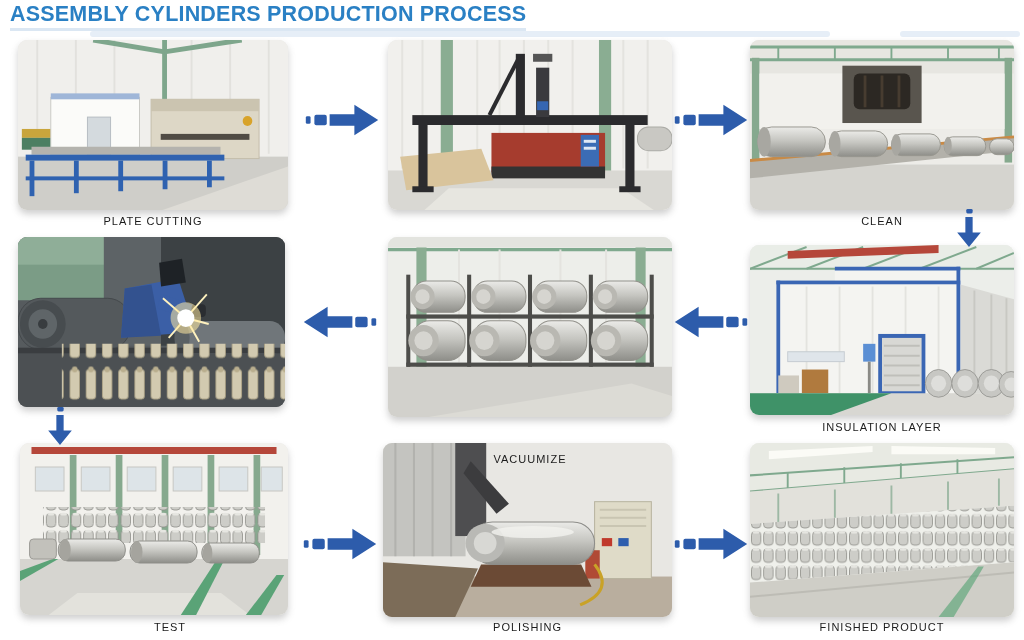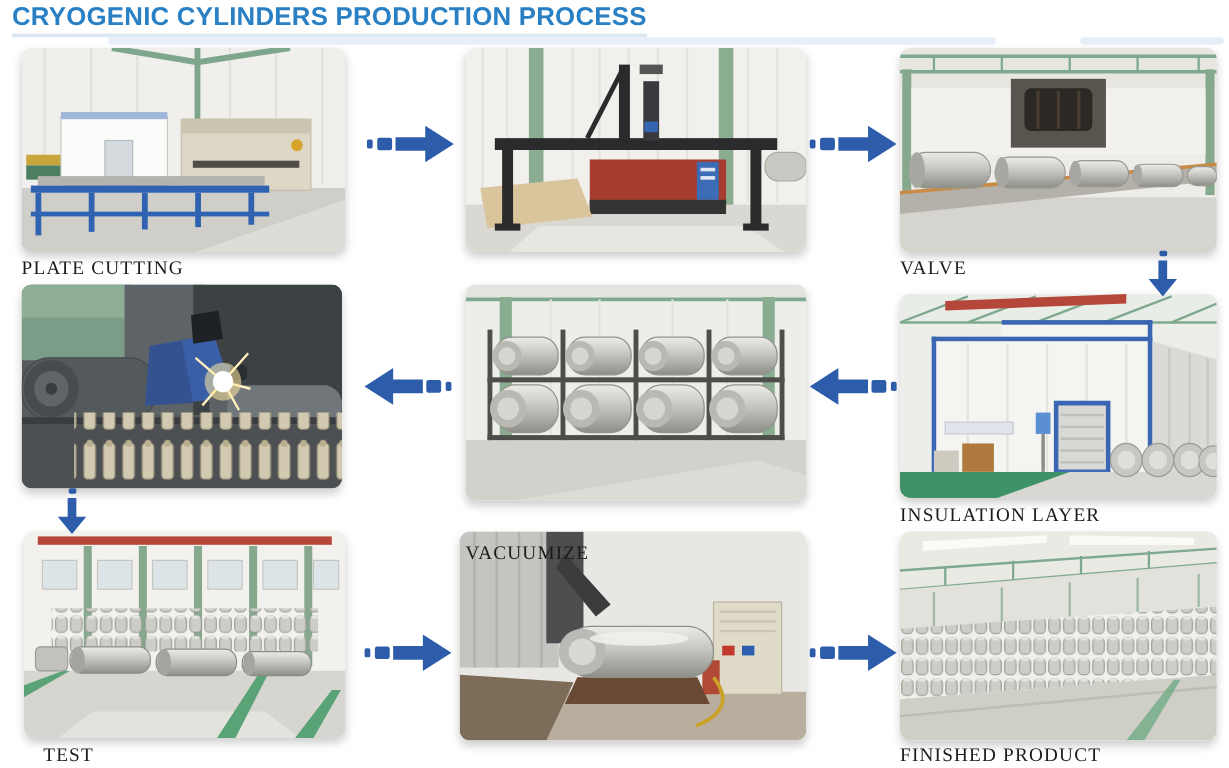--- a/index.html
+++ b/index.html
@@ -1,21 +1,21 @@
 <!DOCTYPE html>
 <html style="--title: #2a80c4; --title-underline: #dbe7f3; --arrow: #2d5cab; --label: #1b1b1b; --background: #ffffff;"><head>
 <meta charset="utf-8">
 <style>
   html,body{margin:0;padding:0;background:var(--background,#fff);}
   .stage{position:relative;width:1024px;height:640px;overflow:hidden;background:var(--background,#fff);font-family:"Liberation Sans",sans-serif;}
   .title{position:absolute;left:10px;top:2px;font-size:21.5px;font-weight:bold;letter-spacing:.2px;color:var(--title,#2a80c4);border-bottom:3px solid var(--title-underline,#dbe7f3);padding-bottom:1px;}
   .deco-bar{position:absolute;top:31px;height:6px;background:#e6eef7;border-radius:3px;}
   .photo{position:absolute;border-radius:9px;overflow:hidden;box-shadow:0 4px 7px rgba(110,110,110,.33);background:#e9e8e4;}
   .photo svg{width:100%;height:100%;display:block;}
-  .step-label{position:absolute;height:17px;font-family:Liberation Serif, serif;font-size:16px;letter-spacing:1px;color:var(--label,#1b1b1b);}
+  .step-label{position:absolute;height:17px;text-align:center;font-family:Liberation Sans, sans-serif;font-size:11px;letter-spacing:1px;color:var(--label,#1b1b1b);}
   .arrow{position:absolute;color:var(--arrow,#2d5cab);}
   .arrow svg{width:100%;height:100%;display:block;}
   .mirror svg{transform:scaleX(-1);}
   .defs{position:absolute;width:0;height:0;}
 </style>
 </head>
 <body>
 
 <div class="stage">
 
@@ -30,21 +30,21 @@
         <rect x="1.5" y="2.5" width="10" height="13.5" rx="3.5" fill="#cdcdc8" stroke="#8b8b86" stroke-width="0.8"></rect>
         <ellipse cx="6.5" cy="3.2" rx="3.6" ry="1.4" fill="#e6e6e1"></ellipse>
       </pattern>
       <pattern id="brassRow" width="17" height="42" patternUnits="userSpaceOnUse">
         <rect x="3.5" y="8" width="10" height="30" rx="3" fill="#d2cab0" stroke="#a89f84" stroke-width="1"></rect>
         <circle cx="8.5" cy="8" r="3" fill="#b9ae8e"></circle>
       </pattern>
     </defs>
   </svg>
 
-  <div class="title">CRYOGENIC CYLINDERS PRODUCTION PROCESS</div>
+  <div class="title">ASSEMBLY CYLINDERS PRODUCTION PROCESS</div>
   <div class="deco-bar" style="left:90px;width:740px;"></div>
   <div class="deco-bar" style="left:900px;width:120px;"></div>
 
   <div class="photo" style="left:18px;top:40px;width:270px;height:170px;">
     <svg viewBox="0 0 280 172" preserveAspectRatio="none">
       <rect width="280" height="172" fill="#f0efec"></rect>
       <g stroke="#e2e1dd" stroke-width="2">
         <line x1="20" y1="0" x2="20" y2="115"></line>
           <line x1="60" y1="0" x2="60" y2="115"></line>
           <line x1="100" y1="0" x2="100" y2="115"></line>
@@ -407,24 +407,25 @@
           <line x1="264" y1="35" x2="264" y2="62"></line>
       </g>
       <polygon points="0,80 280,62 280,118 0,138" fill="url(#cylField)"></polygon>
       <polygon points="0,138 280,118 280,172 0,172" fill="#cfcec7"></polygon>
       <line x1="0" y1="152" x2="280" y2="128" stroke="#bdbcb5" stroke-width="2"></line>
       <polygon points="200,172 242,122 248,122 216,172" fill="#63a87e" opacity="0.7"></polygon>
     </svg>
   </div>
 
   <div class="step-label" style="left:18px;top:215px;width:270px;">PLATE CUTTING</div>
-  <div class="step-label" style="left:750px;top:215px;width:264px;">VALVE</div>
+  <div class="step-label" style="left:750px;top:215px;width:264px;">CLEAN</div>
   <div class="step-label" style="left:388px;top:421px;width:284px;margin-top:32px;">VACUUMIZE</div>
   <div class="step-label" style="left:750px;top:421px;width:264px;">INSULATION LAYER</div>
   <div class="step-label" style="left:36px;top:621px;width:268px;">TEST</div>
+  <div class="step-label" style="left:383px;top:621px;width:289px;">POLISHING</div>
   <div class="step-label" style="left:750px;top:621px;width:264px;">FINISHED PRODUCT</div>
 
   <div class="arrow" style="left:303px;top:100px;width:78px;height:40px;">
     <svg viewBox="0 0 78 42" fill="currentColor">
         <rect x="1" y="17" width="5" height="8" rx="1.5"></rect>
         <rect x="10" y="15.5" width="13" height="11" rx="2"></rect>
         <polygon points="26,15 52,15 52,5 77,21 52,37 52,27 26,27"></polygon>
       </svg>
   </div>
   <div class="arrow" style="left:672px;top:100px;width:78px;height:40px;">

